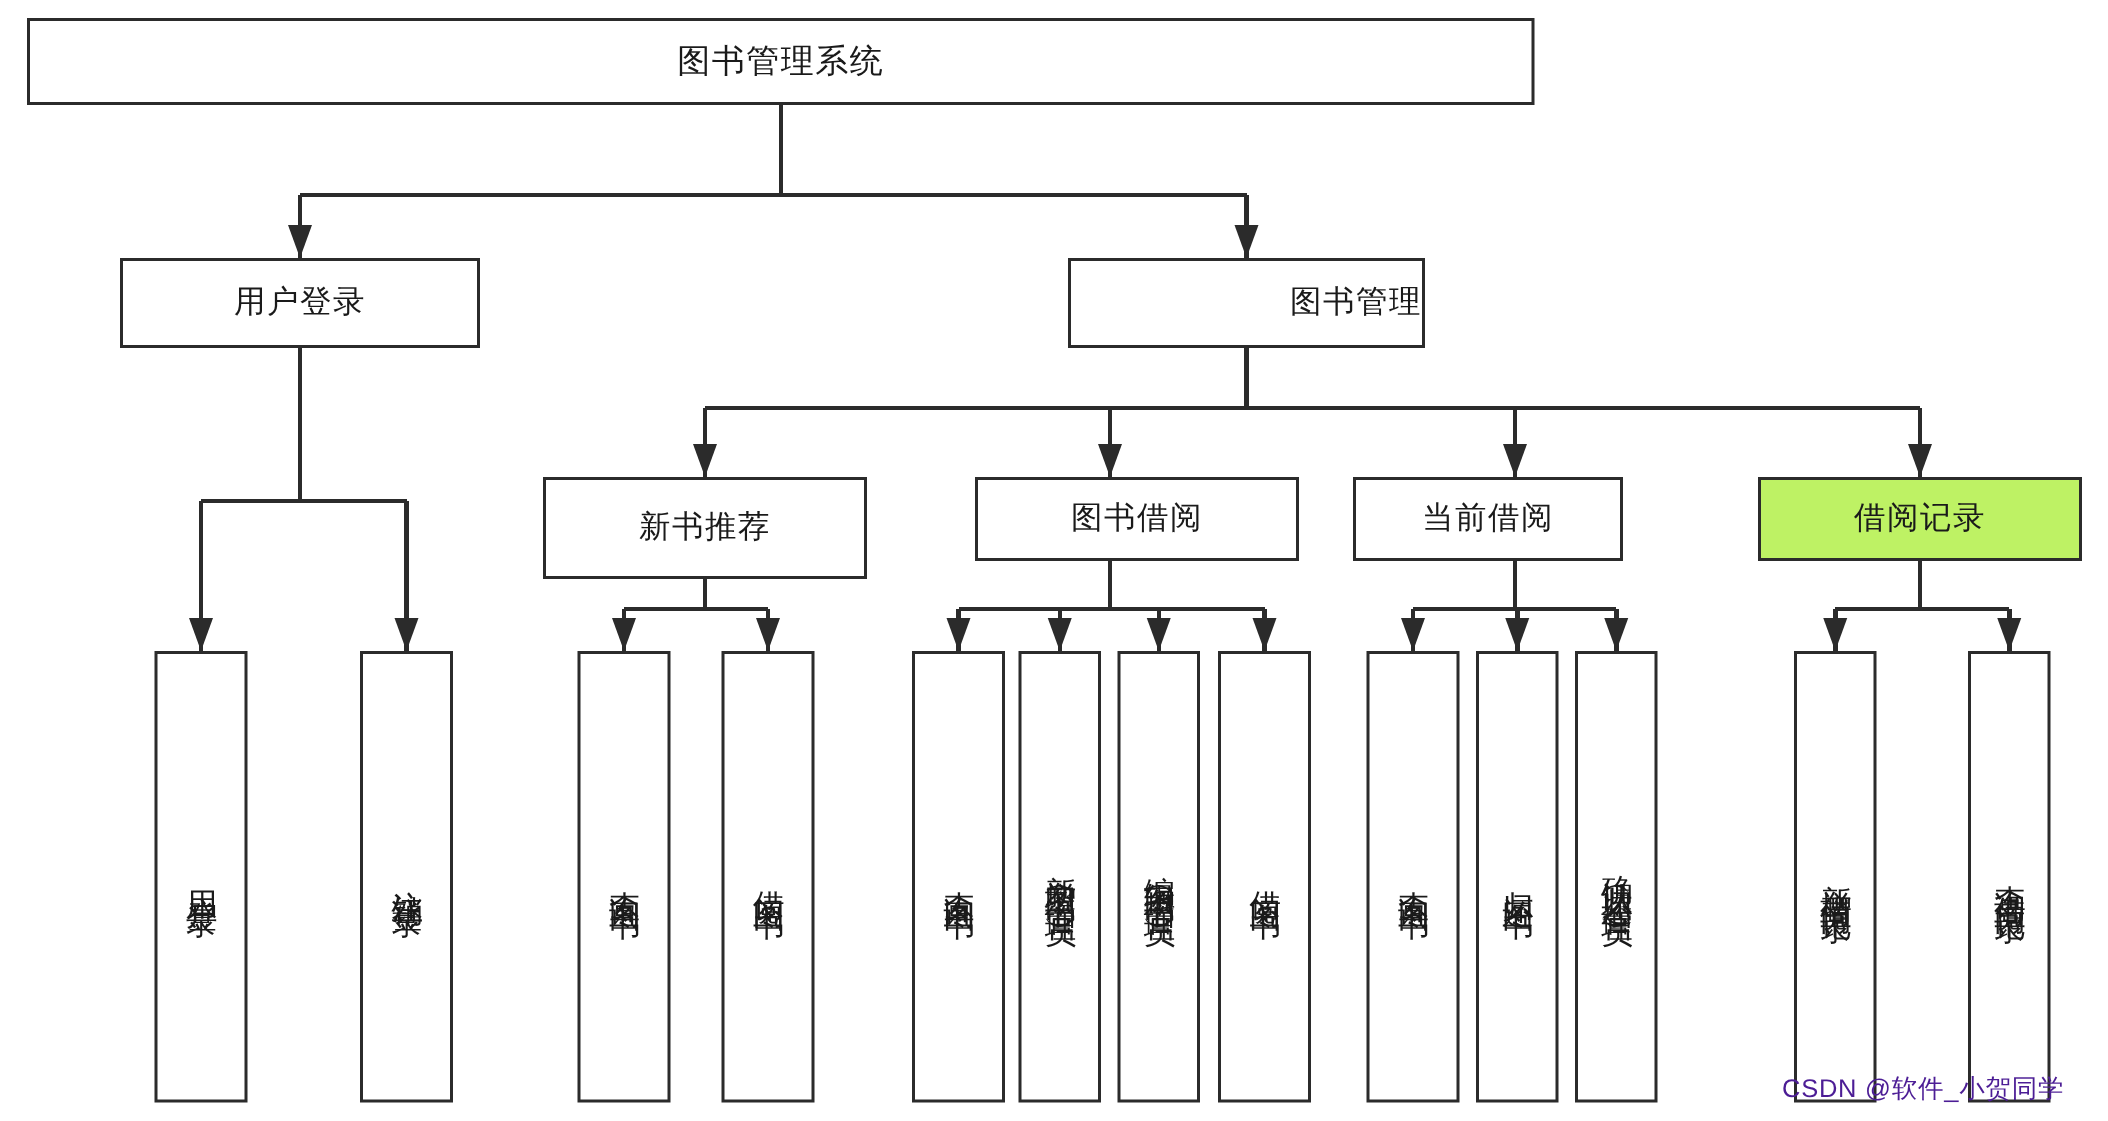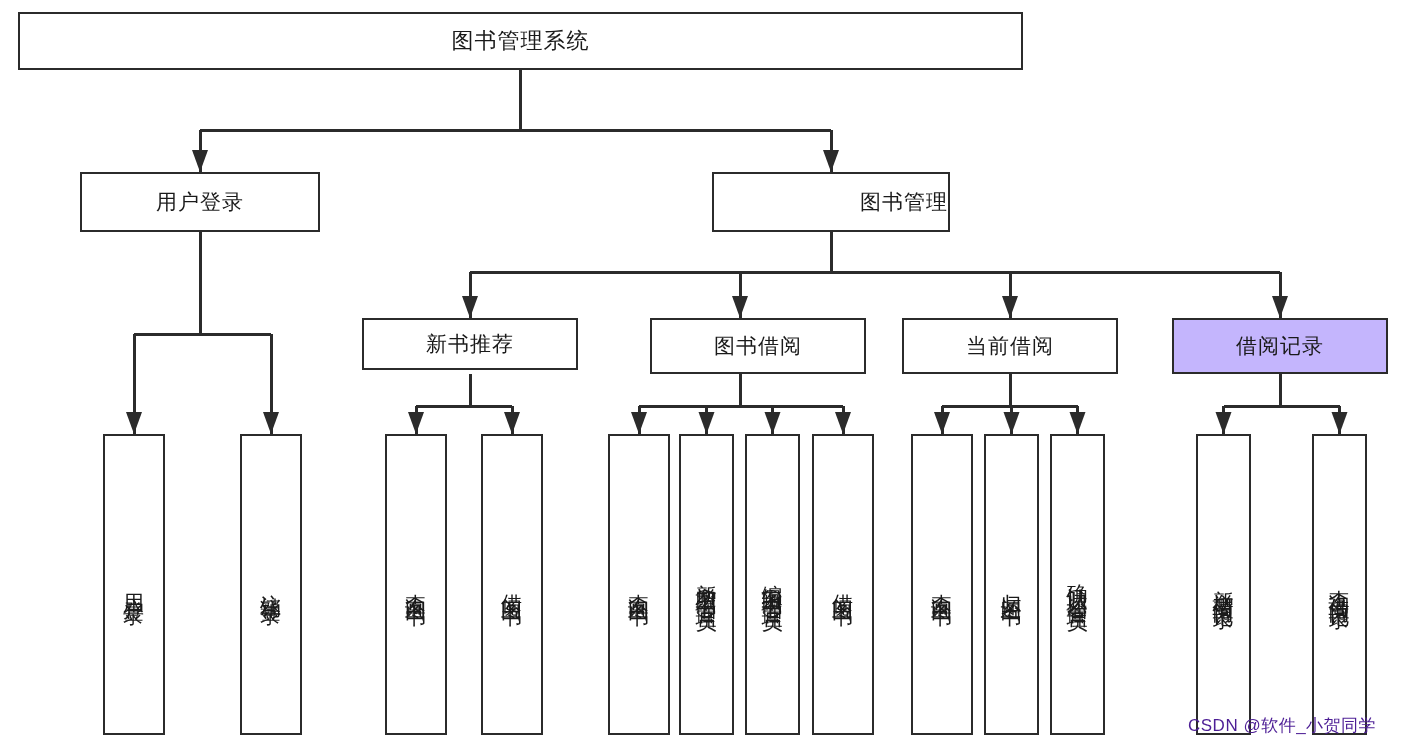--- a/index.html
+++ b/index.html
@@ -128,30 +128,30 @@
   <div id="node-layer">
       <div class="node h-text root" style="left: 18px; top: 12px; width: 1005px; height: 58px; border-color: rgb(43, 43, 43); background: rgb(255, 255, 255); color: rgb(26, 26, 26);">
         <span>图书管理系统</span>
       </div>
       <div class="node h-text" style="left: 80px; top: 172px; width: 240px; height: 60px; border-color: rgb(43, 43, 43); background: rgb(255, 255, 255); color: rgb(26, 26, 26);">
         <span>用户登录</span>
       </div>
       <div class="node h-text" style="left: 712px; top: 172px; width: 238px; height: 60px; border-color: rgb(43, 43, 43); background: rgb(255, 255, 255); color: rgb(26, 26, 26); justify-content: flex-end;">
         <span>图书管理</span>
       </div>
-      <div class="node h-text" style="left: 362px; top: 318px; width: 216px; height: 52px; border-color: rgb(43, 43, 43); background: rgb(255, 255, 255); color: rgb(26, 26, 26);">
+      <div class="node h-text" style="left: 362px; top: 318px; width: 216px; height: 68px; border-color: rgb(43, 43, 43); background: rgb(255, 255, 255); color: rgb(26, 26, 26);">
         <span>新书推荐</span>
       </div>
       <div class="node h-text" style="left: 632px; top: 318px; width: 216px; height: 56px; border-color: rgb(43, 43, 43); background: rgb(255, 255, 255); color: rgb(26, 26, 26); margin-left: 18px;">
         <span>图书借阅</span>
       </div>
-      <div class="node h-text" style="left: 902px; top: 318px; width: 216px; height: 56px; border-color: rgb(43, 43, 43); background: rgb(255, 255, 255); color: rgb(26, 26, 26);">
+      <div class="node h-text" style="left: 902px; top: 318px; width: 180px; height: 56px; border-color: rgb(43, 43, 43); background: rgb(255, 255, 255); color: rgb(26, 26, 26);">
         <span>当前借阅</span>
       </div>
-      <div class="node h-text" style="left: 1172px; top: 318px; width: 216px; height: 56px; border-color: rgb(43, 43, 43); background: #c4b5fd; color: rgb(26, 26, 26);">
+      <div class="node h-text" style="left: 1172px; top: 318px; width: 216px; height: 56px; border-color: rgb(43, 43, 43); background: #bef264; color: rgb(26, 26, 26);">
         <span>借阅记录</span>
       </div>
       <div class="node v-text" style="left: 103px; top: 434px; width: 62px; height: 301px; border-color: rgb(43, 43, 43); background: rgb(255, 255, 255); color: rgb(26, 26, 26);">
         <span class="vlabel">用户登录</span>
       </div>
       <div class="node v-text" style="left: 240px; top: 434px; width: 62px; height: 301px; border-color: rgb(43, 43, 43); background: rgb(255, 255, 255); color: rgb(26, 26, 26);">
         <span class="vlabel">注销登录</span>
       </div>
       <div class="node v-text" style="left: 385px; top: 434px; width: 62px; height: 301px; border-color: rgb(43, 43, 43); background: rgb(255, 255, 255); color: rgb(26, 26, 26);">
         <span class="vlabel">查询图书</span>

